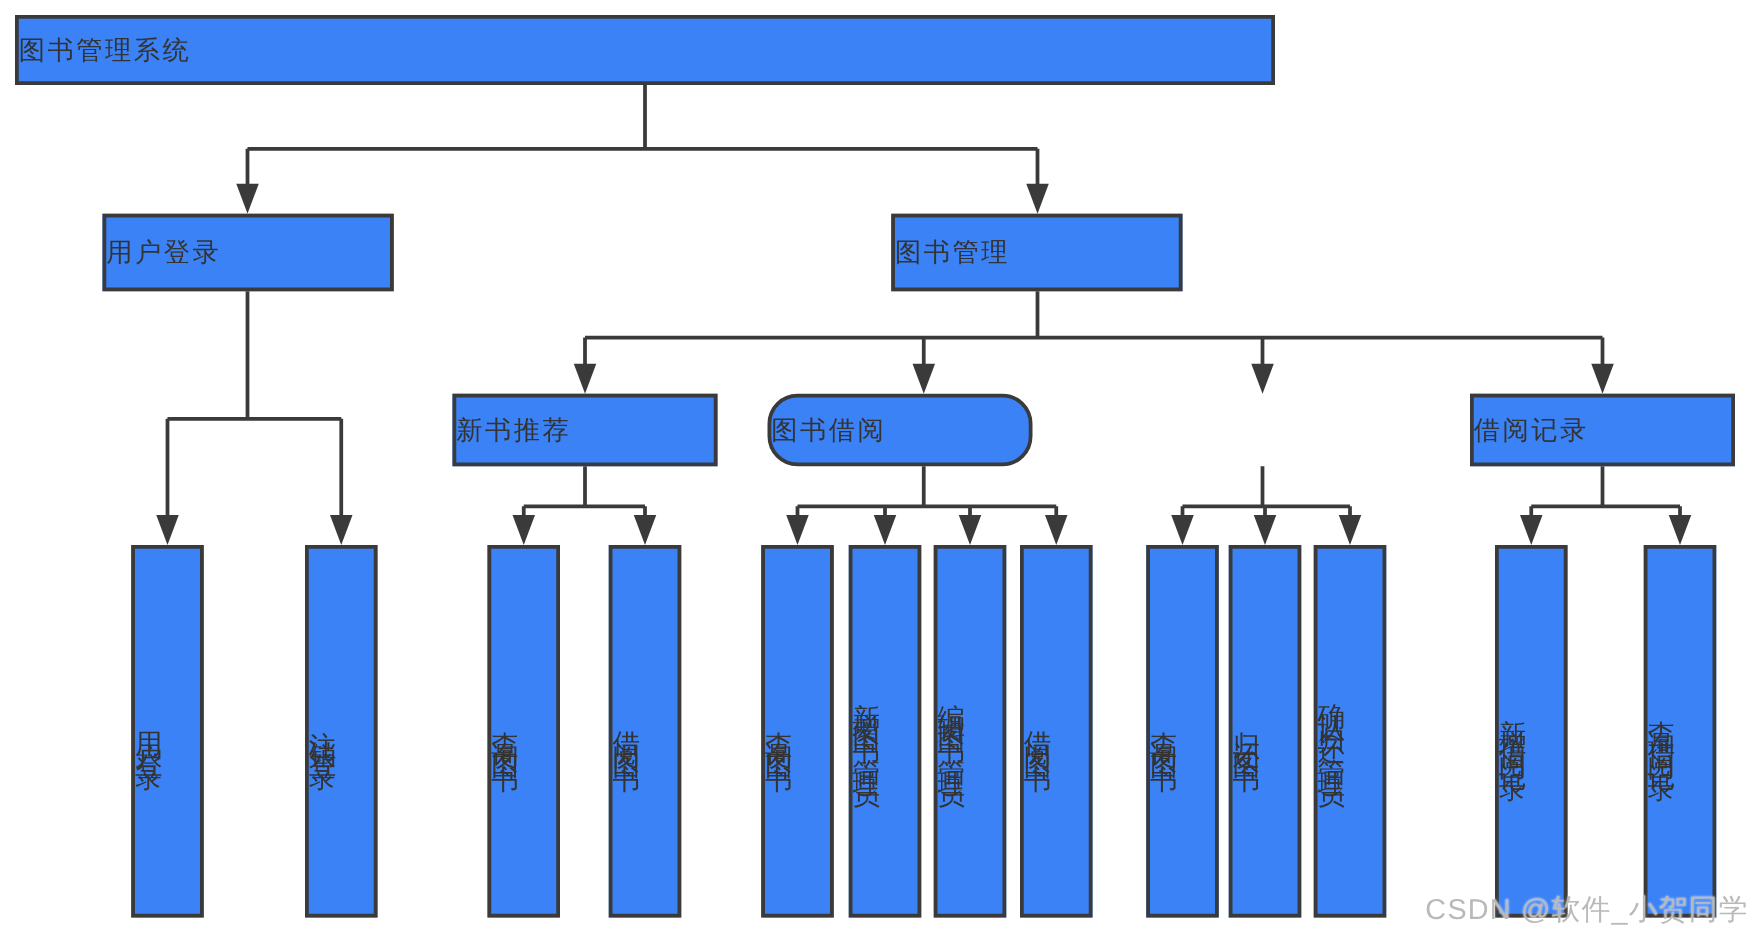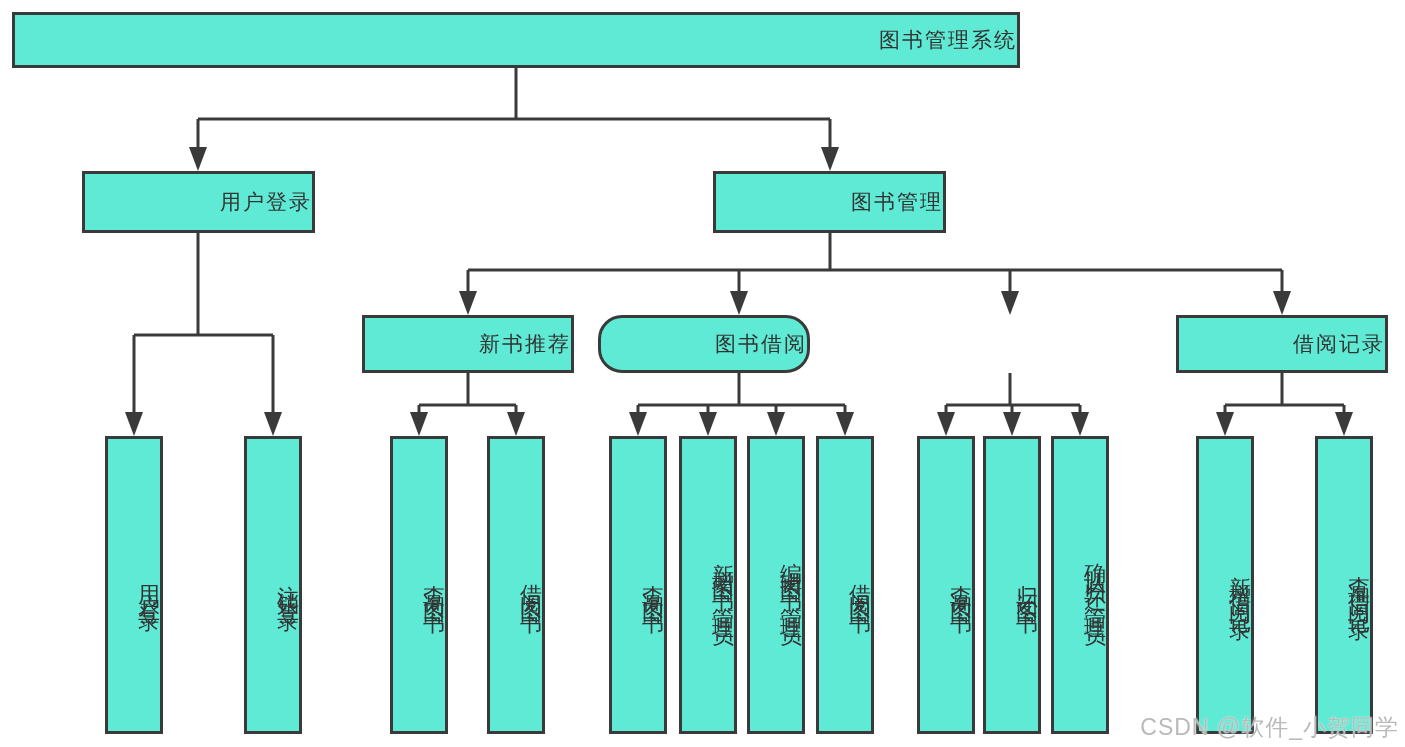--- a/index.html
+++ b/index.html
@@ -19,23 +19,23 @@
   }
   .connectors{
     position:absolute;left:0;top:0;width:1405px;height:747px;
     z-index:1;pointer-events:none;
   }
   .cline{stroke:var(--line-color);stroke-width:3;fill:none;}
   .carrow{fill:var(--line-color);stroke:none;}
   .box{
     position:absolute;
     box-sizing:border-box;
-    background:#5eead4;
+    background:#3b82f6;
     border:3px solid var(--border-color);
-    display:flex;align-items:center;justify-content:flex-end;
+    display:flex;align-items:center;justify-content:flex-start;
     color:var(--text-color);
     z-index:2;
   }
   .hlabel{
     font-size:21px;
     letter-spacing:2px;
     white-space:nowrap;
     color:var(--text-color);
   }
   .vtext{
@@ -48,21 +48,21 @@
     color:var(--text-color);
   }
   
   .b-root{left:12px;top:12px;width:1008px;height:56px;}
   
   .b-user-login{left:82px;top:171px;width:233px;height:62px;}
   .b-book-mgmt{left:713px;top:171px;width:233px;height:62px;}
   
   .lv3{top:315px;width:212px;height:58px;}
   .b-new-book{left:362px;}
-  .b-book-borrow{left:598px;border-radius:24px;}
+  .b-book-borrow{left:614px;border-radius:24px;}
   .b-current-borrow{left:904px;}
   .b-borrow-records{left:1176px;}
   
   .leaf{top:436px;width:58px;height:298px;}
   .b-leaf1{left:105px;}  .b-leaf2{left:244px;}
   .b-leaf3{left:390px;}  .b-leaf4{left:487px;}
   .b-leaf5{left:609px;}  .b-leaf6{left:679px;}
   .b-leaf7{left:747px;}  .b-leaf8{left:816px;}
   .b-leaf9{left:917px;}  .b-leaf10{left:983px;}
   .b-leaf11{left:1051px;}

